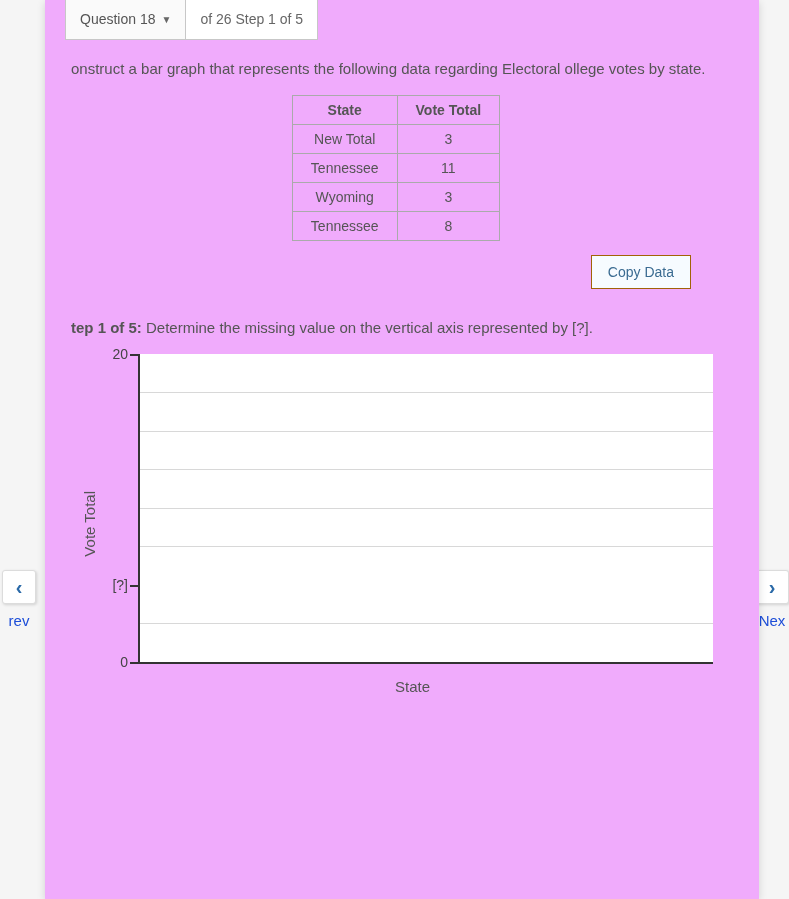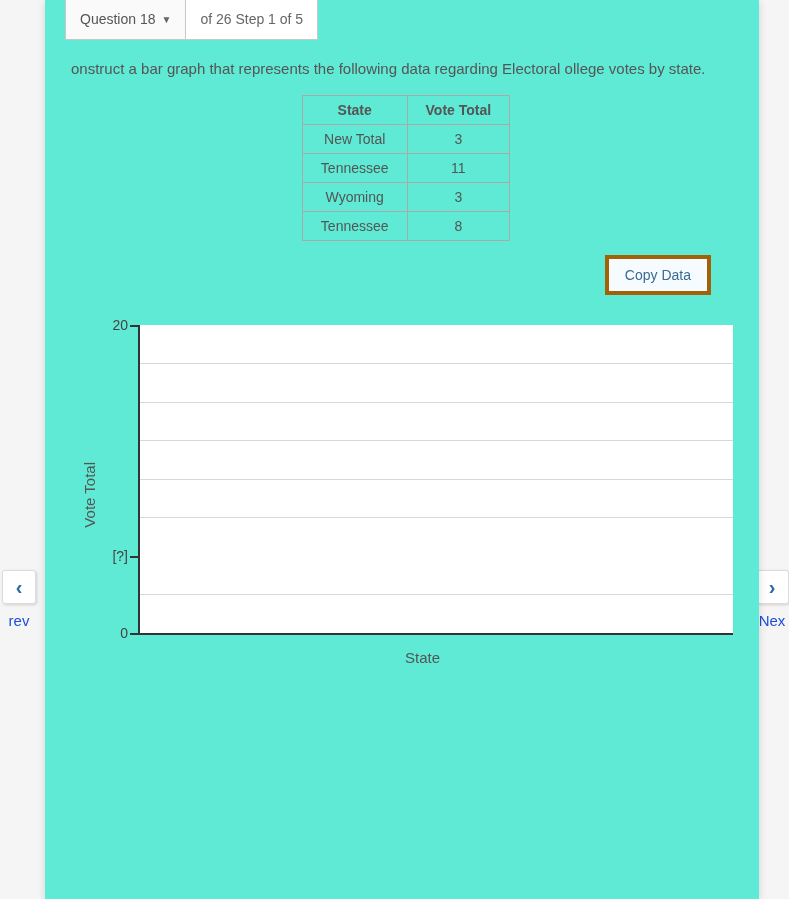--- a/index.html
+++ b/index.html
@@ -11,23 +11,23 @@
     position: relative;
     overflow: hidden;
     color: #333;
   }
   .page {
     position: absolute;
     left: 45px;
     right: 30px;
     top: 0;
     bottom: 0;
-    background: #5eead4;
+    background: #f0abfc;
     box-shadow: 0 2px 8px rgba(0,0,0,0.15);
-    padding: 0 12px 20px 20px;
+    padding: 0 32px 20px 20px;
   }
   .tabbar {
     display: flex;
     align-items: stretch;
     height: 42px;
     margin-top: -2px;
   }
   .tab {
     border: 1px solid #c7c7c7;
     background: #fafafa;
@@ -64,21 +64,21 @@
     color: #555;
     text-align: center;
   }
   table.data th { font-weight: bold; }
   .copy-row {
     display: flex;
     justify-content: flex-end;
     margin: 8px 30px 30px 0;
   }
   .copy-btn {
-    border: 4px solid #a16207;
+    border: 1px solid #a16207;
     background: #f6fbff;
     color: #3a6b91;
     font-size: 14px;
     padding: 8px 16px;
     cursor: pointer;
   }
   .step-line {
     color: #555;
     font-size: 15px;
     margin: 6px 0 18px 0;
@@ -220,20 +220,24 @@
           <td>Tennessee</td>
           <td>8</td>
         </tr>
       </tbody>
     </table>
 
     <div class="copy-row">
       <button class="copy-btn">Copy Data</button>
     </div>
 
+    <p class="step-line">
+      <b>tep 1 of 5:</b>
+      <span>Determine the missing value on the vertical axis represented by [?].</span>
+    </p>
 
 
     <div class="chart-wrap">
       <div class="ylab">Vote Total</div>
       <div class="plot-col">
         <div class="plot" id="plot">
             <div class="grid" style="top: 12.5%;"></div>
             <div class="grid" style="top: 25%;"></div>
             <div class="grid" style="top: 37.5%;"></div>
             <div class="grid" style="top: 50%;"></div>

